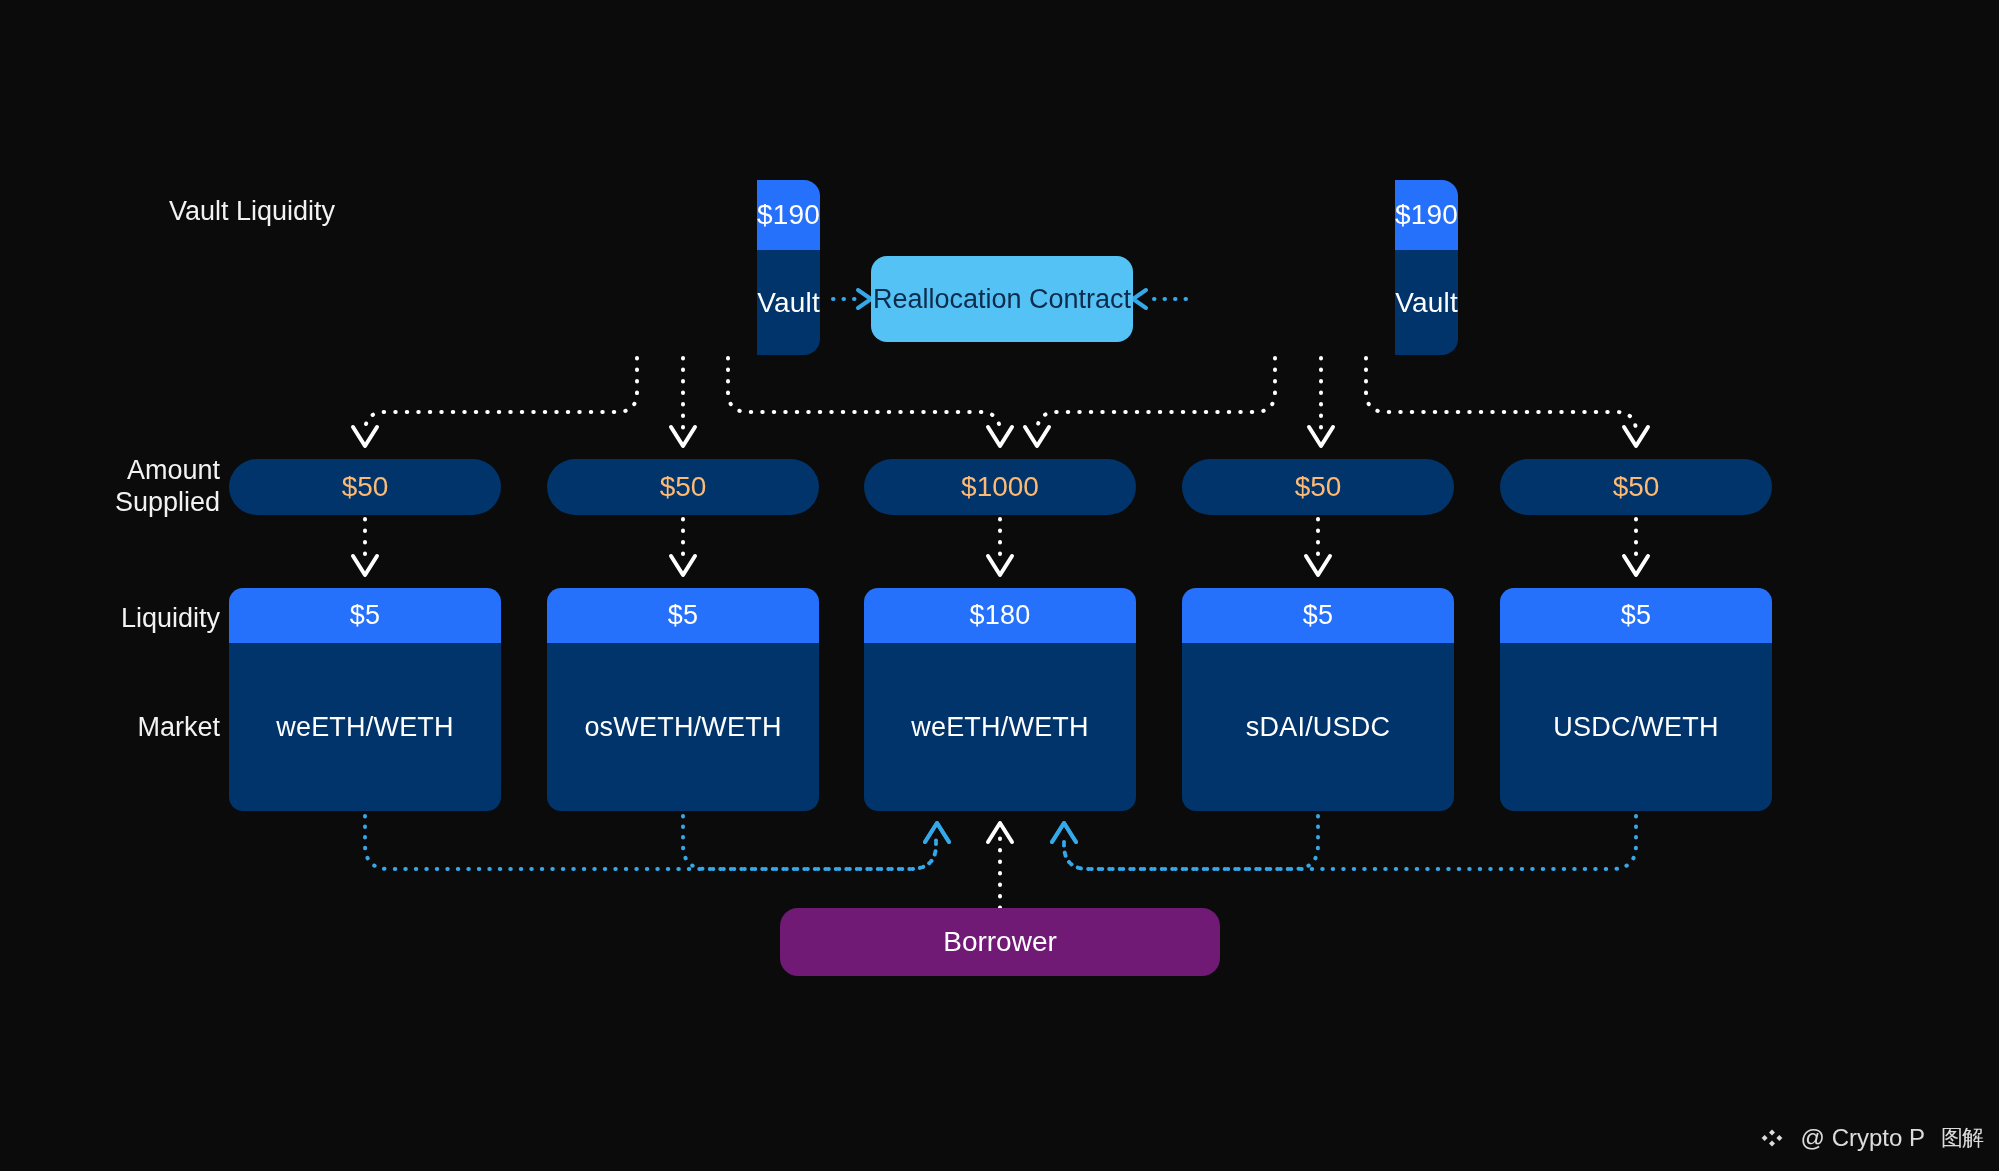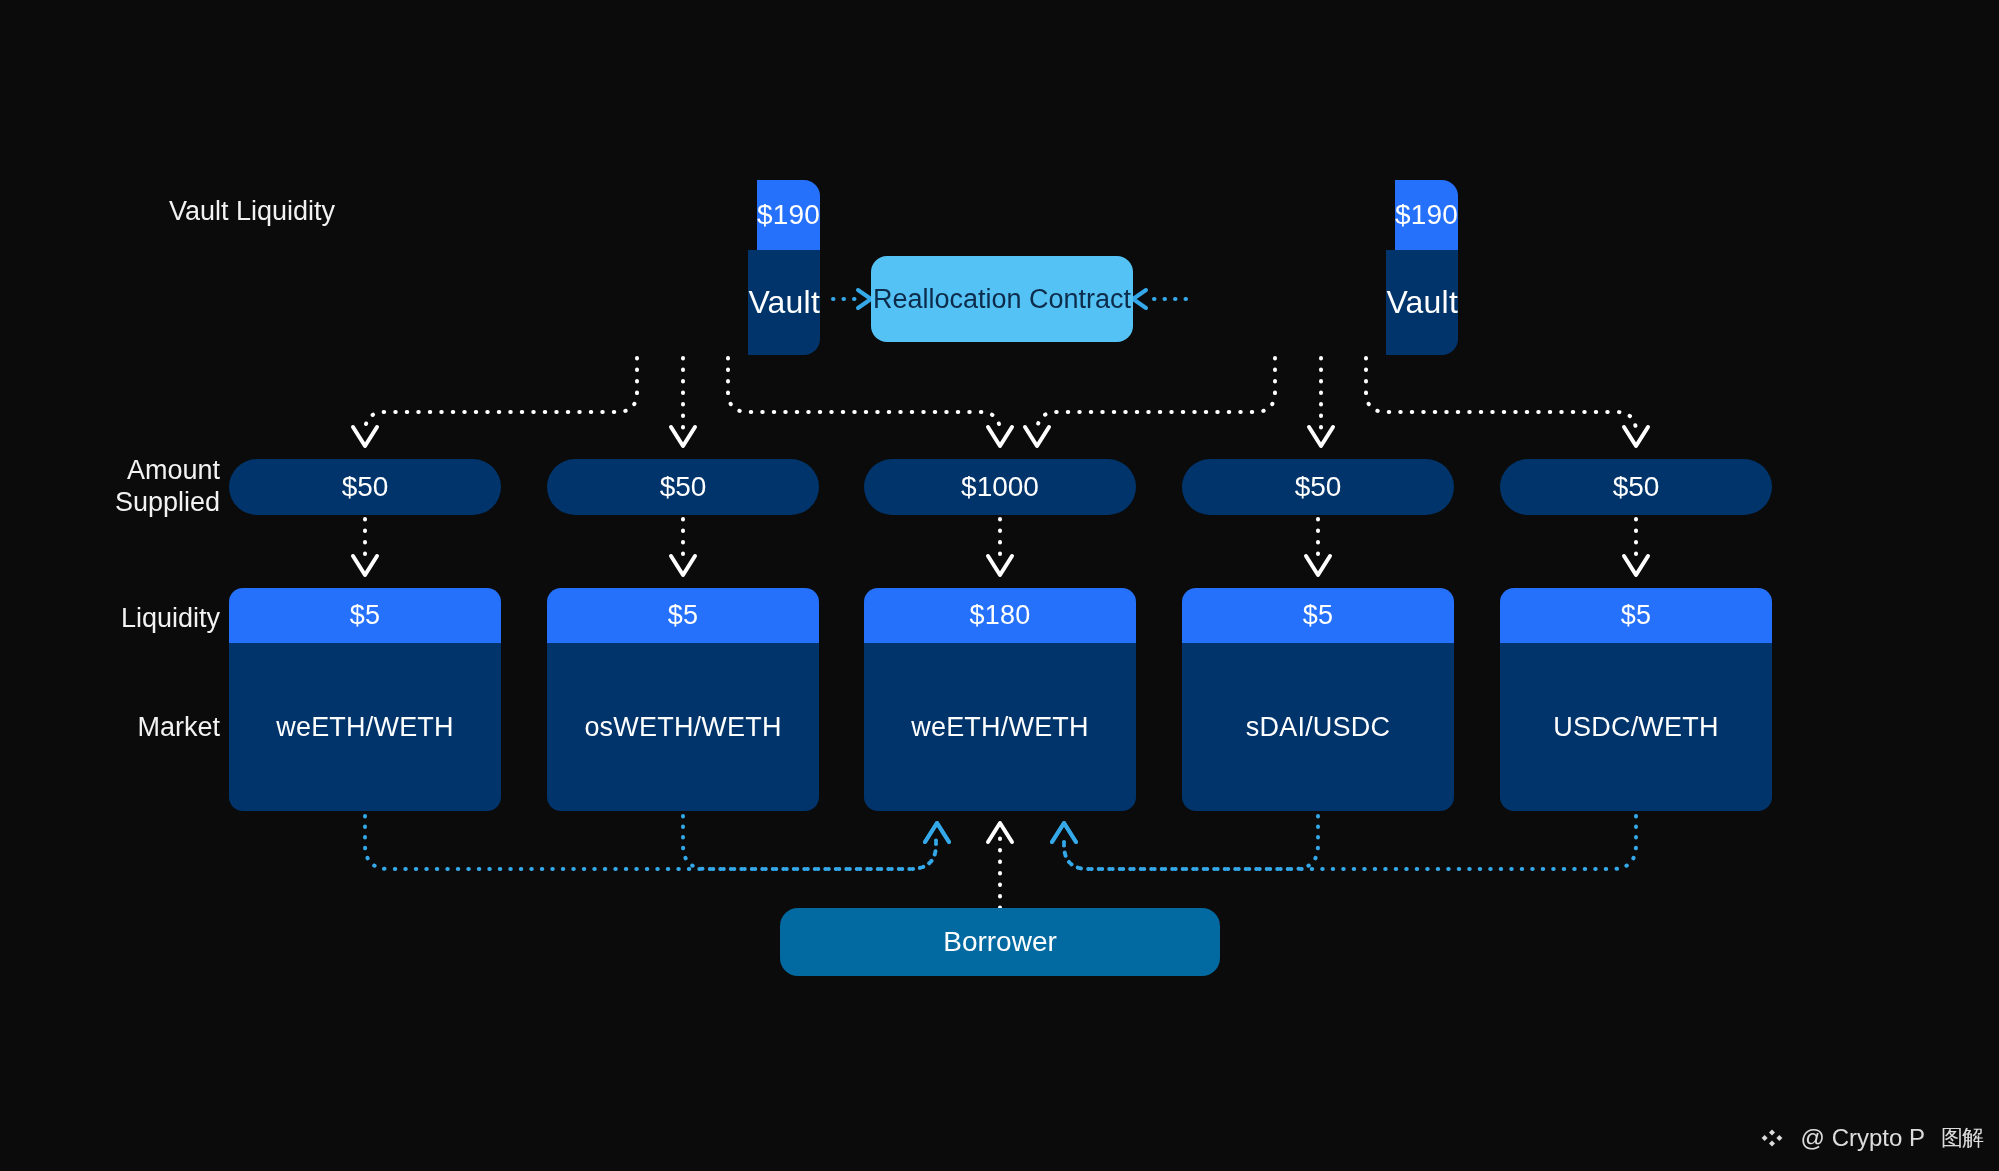--- a/index.html
+++ b/index.html
@@ -65,21 +65,21 @@
 
   
   .vault {
     top: 180px;
     width: 272px;
     height: 175px;
     border-radius: 16px;
     align-items: flex-end;
   }
   .vault .cap  { height: 70px; font-size: 28px; }
-  .vault .body { font-size: 32px; }
+  .vault .body { font-size: 28px; }
   #vault-left  { left: 548px; }
   #vault-right { left: 1186px; }
 
   
   #reallocation-contract {
     position: absolute;
     z-index: 2;
     left: 871px;
     top: 256px;
     width: 262px;
@@ -97,21 +97,21 @@
 
   
   .amount-pill {
     position: absolute;
     z-index: 2;
     top: 459px;
     width: 272px;
     height: 56px;
     border-radius: 28px;
     background: #00346b;
-    color: #ffffff;
+    color: #fdba74;
     display: flex;
     align-items: center;
     justify-content: center;
     font-size: 28px;
   }
 
   
   .market-card {
     top: 588px;
     width: 272px;
@@ -123,21 +123,21 @@
 
   
   #borrower {
     position: absolute;
     z-index: 2;
     left: 780px;
     top: 908px;
     width: 440px;
     height: 68px;
     border-radius: 18px;
-    background: #0369a1;
+    background: #701a75;
     color: #ffffff;
     display: flex;
     align-items: center;
     justify-content: center;
     font-size: 28px;
   }
 
   
   .row-label {
     position: absolute;

